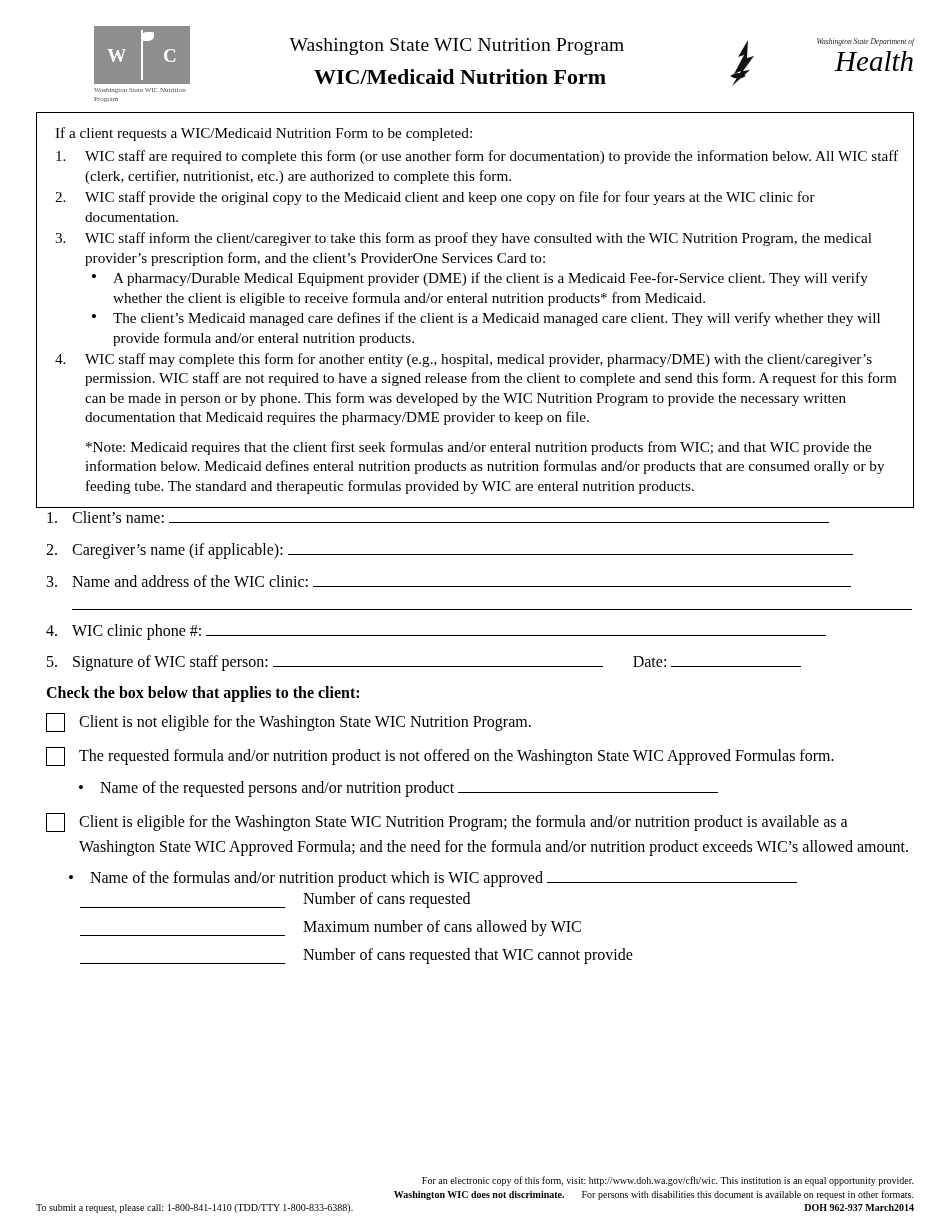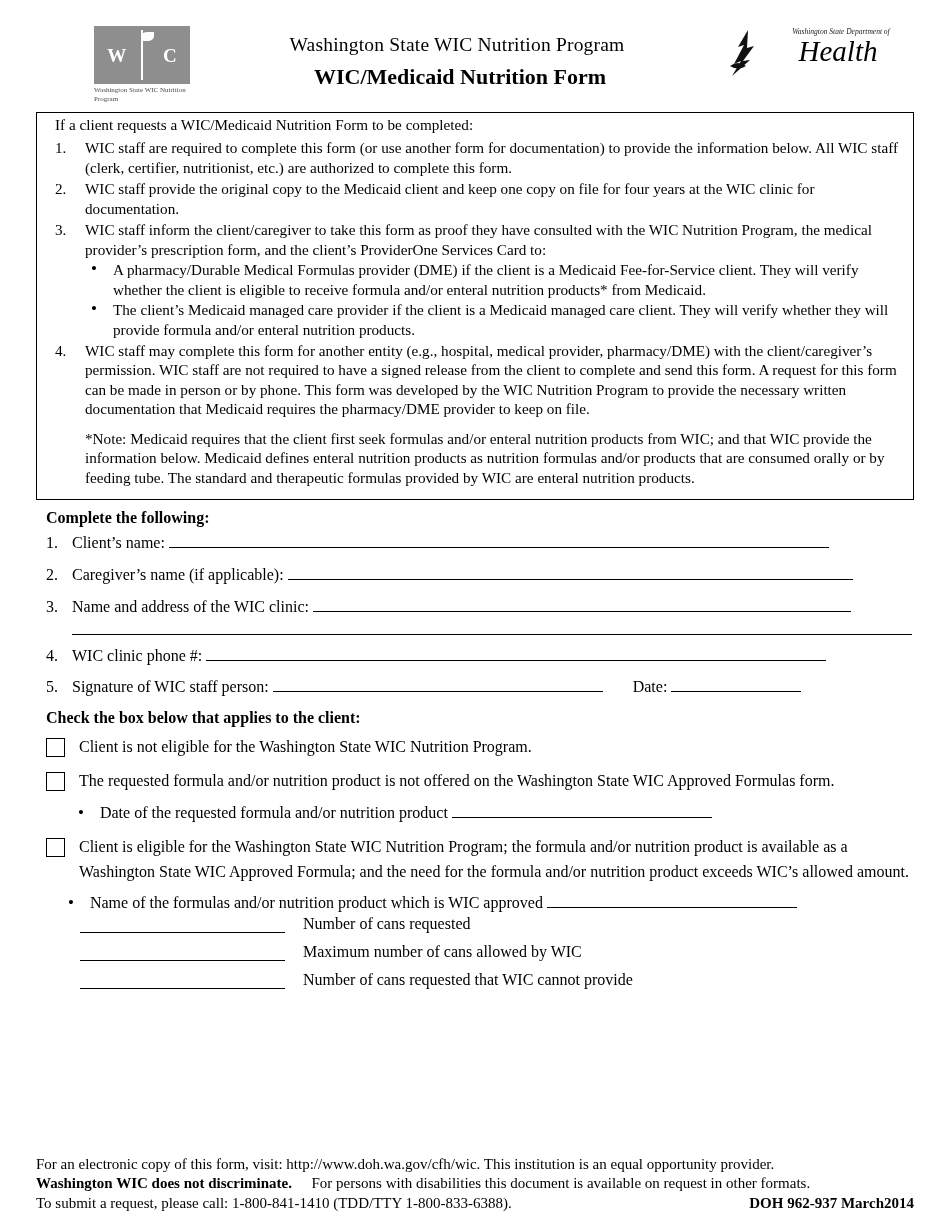--- a/index.html
+++ b/index.html
@@ -89,23 +89,23 @@
   }
   .title-2 {
     font-size: 22px;
     font-weight: bold;
     margin-top: 8px;
     padding-left: 6px;
   }
 
   .logo-doh {
     width: 190px;
-    margin-top: 6px;
-    position: relative;
-    text-align: center;
+    margin-top: 16px;
+    position: relative;
+    text-align: right;
   }
   .doh-small {
     font-size: 7.5px;
     font-style: italic;
     color: #1a1a1a;
     margin-left: 44px;
     line-height: 1.1;
   }
   .doh-health {
     font-size: 29px;
@@ -119,21 +119,21 @@
     position: absolute;
     left: 4px;
     top: 2px;
     width: 34px;
     height: 46px;
   }
 
   
   .instr-box {
     border: 1px solid #000;
-    padding: 0 14px 12px 14px;
+    padding: 8px 14px 12px 14px;
     font-size: 15.2px;
     line-height: 1.28;
     margin-top: 2px;
   }
   .instr-lead { margin: 2px 0 4px 4px; }
   ol.instr {
     list-style: none;
     margin: 0;
     padding: 0;
   }
@@ -251,22 +251,23 @@
     height: 15px;
     margin-right: 18px;
   }
 
   
   .footer {
     position: absolute;
     left: 36px;
     right: 36px;
     bottom: 16px;
-    font-size: 15px;
+    font-size: 10px;
     line-height: 1.32;
+    text-align: right;
   }
   .footer .b { font-weight: bold; }
   .footer-row {
     display: flex;
     justify-content: space-between;
   }
 </style>
 </head>
 <body>
 
@@ -311,38 +312,37 @@
       <li>
         <span class="num">2.</span>
         <span>WIC staff provide the original copy to the Medicaid client and keep one copy on file for four years at the WIC clinic for documentation.</span>
       </li>
       <li>
         <span class="num">3.</span>
         <span>WIC staff inform the client/caregiver to take this form as proof they have consulted with the WIC Nutrition Program, the medical provider’s prescription form, and the client’s ProviderOne Services Card to:</span>
         <ul class="sub">
           <li>
             <span class="bullet">•</span>
-            <span>A pharmacy/Durable Medical Formulas provider (DME) </span><span class="u">if</span><span> the client is a Medicaid Fee-for-Service client.  They will verify whether the client is eligible to receive formula and/or enteral nutrition products* from Medicaid.</span>
+            <span>A pharmacy/Durable Medical Equipment provider (DME) </span><span class="u">if</span><span> the client is a Medicaid Fee-for-Service client.  They will verify whether the client is eligible to receive formula and/or enteral nutrition products* from Medicaid.</span>
           </li>
           <li>
             <span class="bullet">•</span>
-            <span>The client’s Medicaid managed care provider </span><span class="u">if</span><span> the client is a Medicaid managed care client.  They will verify whether they will provide formula and/or enteral nutrition products.</span>
+            <span>The client’s Medicaid managed care defines </span><span class="u">if</span><span> the client is a Medicaid managed care client.  They will verify whether they will provide formula and/or enteral nutrition products.</span>
           </li>
         </ul>
       </li>
       <li>
         <span class="num">4.</span>
         <span>WIC staff may complete this form for another entity (e.g., hospital, medical provider, pharmacy/DME) with the client/caregiver’s permission.  WIC staff are not required to have a signed release from the client to complete and send this form.  A request for this form can be made in person or by phone.  This form was developed by the WIC Nutrition Program to provide the necessary written documentation that Medicaid requires the pharmacy/DME provider to keep on file.</span>
       </li>
     </ol>
 
     <div class="note">*Note:  Medicaid requires that the client first seek formulas and/or enteral nutrition products from WIC; and that WIC provide the information below.  Medicaid defines enteral nutrition products as nutrition formulas and/or products that are consumed orally or by feeding tube.  The standard and therapeutic formulas provided by WIC are enteral nutrition products.</div>
   </div>
 
-  <div class="sec-head">Complete the following:</div>
 
   <ol class="fields">
     <li>
       <span class="num">1.</span>
       <span>Client’s name:</span>
       <span class="fill" style="width:660px;"></span>
     </li>
     <li>
       <span class="num">2.</span>
       <span>Caregiver’s name (if applicable):</span>
@@ -375,21 +375,21 @@
     <span class="chk-box"></span>
     <span class="chk-text">Client is not eligible for the Washington State WIC Nutrition Program.</span>
   </div>
 
   <div class="chk-row">
     <span class="chk-box"></span>
     <span class="chk-text">The requested formula and/or nutrition product is not offered on the Washington State WIC Approved Formulas form.</span>
   </div>
   <div class="sub-bullet">
     <span class="bullet">•</span>
-    <span>Date of the requested formula and/or nutrition product</span>
+    <span>Name of the requested persons and/or nutrition product</span>
     <span class="fill" style="width:260px;"></span>
   </div>
 
   <div class="chk-row" style="margin-top:12px;">
     <span class="chk-box"></span>
     <span class="chk-text">Client is eligible for the Washington State WIC Nutrition Program; the formula and/or nutrition product is available as a Washington State WIC Approved Formula; and the need for the formula and/or nutrition product exceeds WIC’s allowed amount.</span>
   </div>
   <div class="sub-bullet" style="margin-left:32px;">
     <span class="bullet">•</span>
     <span>Name of the formulas and/or nutrition product which is WIC approved</span>

